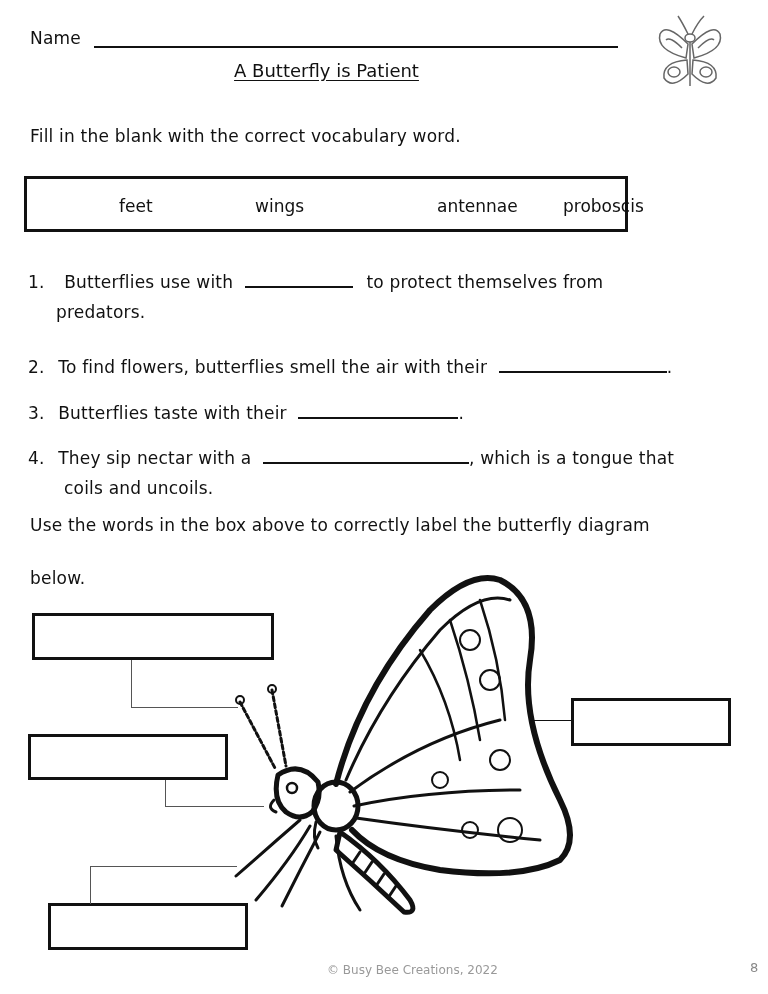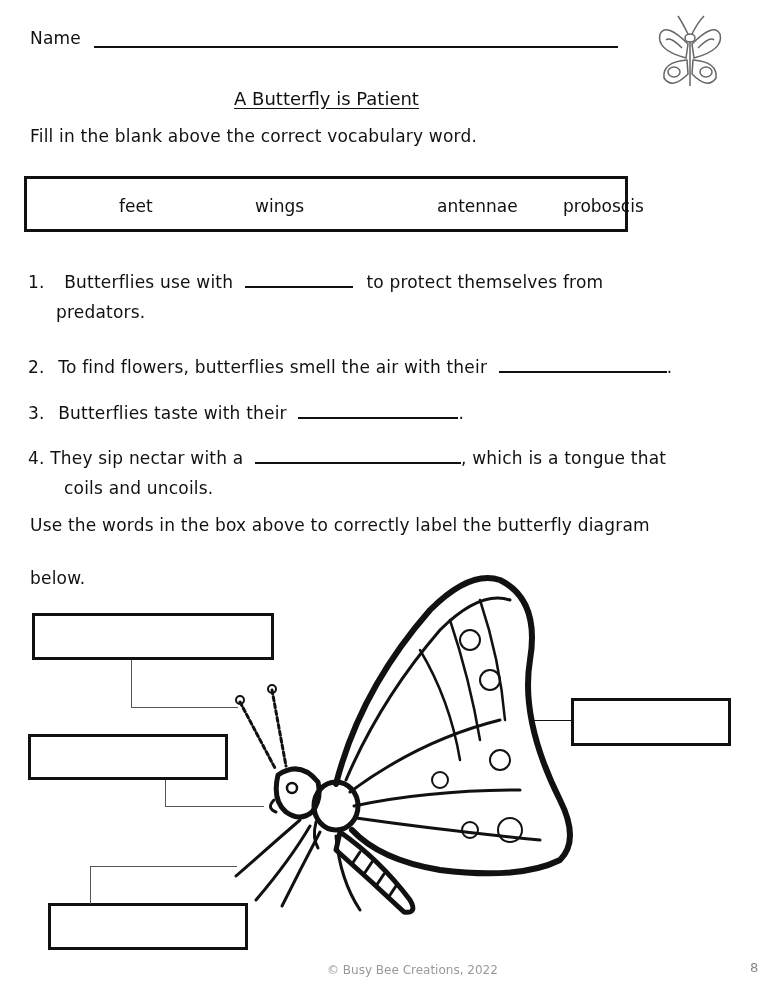--- a/index.html
+++ b/index.html
@@ -1,21 +1,21 @@
 <!DOCTYPE html>
 <html><head>
 <meta charset="utf-8">
 <style>
   html,body{margin:0;padding:0;background:#fff;}
   body{width:768px;height:994px;position:relative;overflow:hidden;
        font-family:"DejaVu Sans","Liberation Sans",sans-serif;color:#111;}
   .abs{position:absolute;}
   .txt{font-size:17px;letter-spacing:0.2px;white-space:nowrap;}
   .name-line{position:absolute;left:94px;top:46px;width:524px;height:0;border-bottom:2px solid #111;}
-  .title{position:absolute;left:0;width:653px;top:88px;text-align:center;font-size:18px;}
+  .title{position:absolute;left:0;width:653px;top:60px;text-align:center;font-size:18px;}
   .title span{text-decoration:underline;text-underline-offset:3px;}
   .word-box{position:absolute;left:24px;top:176px;width:604px;height:56px;border:3px solid #111;box-sizing:border-box;}
   .word{position:absolute;top:17px;font-size:17px;}
   .blank{display:inline-block;border-bottom:2px solid #111;height:14px;vertical-align:baseline;}
   .label-box{position:absolute;border:3px solid #111;background:#fff;box-sizing:border-box;}
   .conn{position:absolute;border-color:#555;border-style:solid;border-width:0;}
   .footer{position:absolute;top:963px;left:327px;font-size:12px;color:#999;}
   .pagenum{position:absolute;top:960px;left:750px;font-size:13px;color:#888;}
 </style>
 </head>
@@ -35,21 +35,21 @@
     <path d="M35 48 Q10 50 12 66 Q20 78 36 62 Z"></path>
     <path d="M41 48 Q66 50 64 66 Q56 78 40 62 Z"></path>
     <path d="M30 36 Q18 24 14 28"></path>
       <path d="M46 36 Q58 24 62 28"></path>
     <ellipse cx="22" cy="60" rx="6" ry="5"></ellipse>
       <ellipse cx="54" cy="60" rx="6" ry="5"></ellipse>
   </g>
 </svg>
 
 <div class="title"><span>A Butterfly is Patient</span></div>
-<div class="abs txt" style="left:30px;top:126px;">Fill in the blank above the correct vocabulary word.</div>
+<div class="abs txt" style="left:30px;top:126px;">Fill in the blank with the correct vocabulary word.</div>
 
 <div class="word-box">
   <span class="word" style="left:92px;">feet</span>
   <span class="word" style="left:228px;">wings</span>
   <span class="word" style="left:366px;margin-left:44px;">antennae</span>
   <span class="word" style="left:536px;">proboscis</span>
 </div>
 
 <div class="abs txt" style="left:28px;top:272px;">
   <span>1.</span>
@@ -66,21 +66,21 @@
 </div>
 
 <div class="abs txt" style="left:28px;top:403px;">
   <span>3.</span>
   <span style="margin-left:8px;">Butterflies taste with their</span>
   <span class="blank" style="width:160px;margin-left:6px;"></span><span>.</span>
 </div>
 
 <div class="abs txt" style="left:28px;top:448px;">
   <span>4.</span>
-  <span style="">They sip nectar with a</span>
+  <span style="margin-left:8px;">They sip nectar with a</span>
   <span class="blank" style="width:206px;margin-left:6px;"></span><span>,  which is a tongue that</span>
 </div>
 <div class="abs txt" style="left:64px;top:478px;">coils and uncoils.</div>
 
 <div class="abs txt" style="left:30px;top:515px;">Use the words in the box above to correctly label the butterfly diagram</div>
 <div class="abs txt" style="left:30px;top:568px;">below.</div>
 
 <svg class="abs" style="left:200px;top:570px;" width="380" height="360" viewBox="200 570 380 360">
   <g fill="none" stroke="#111" stroke-linecap="round" stroke-linejoin="round">
 

